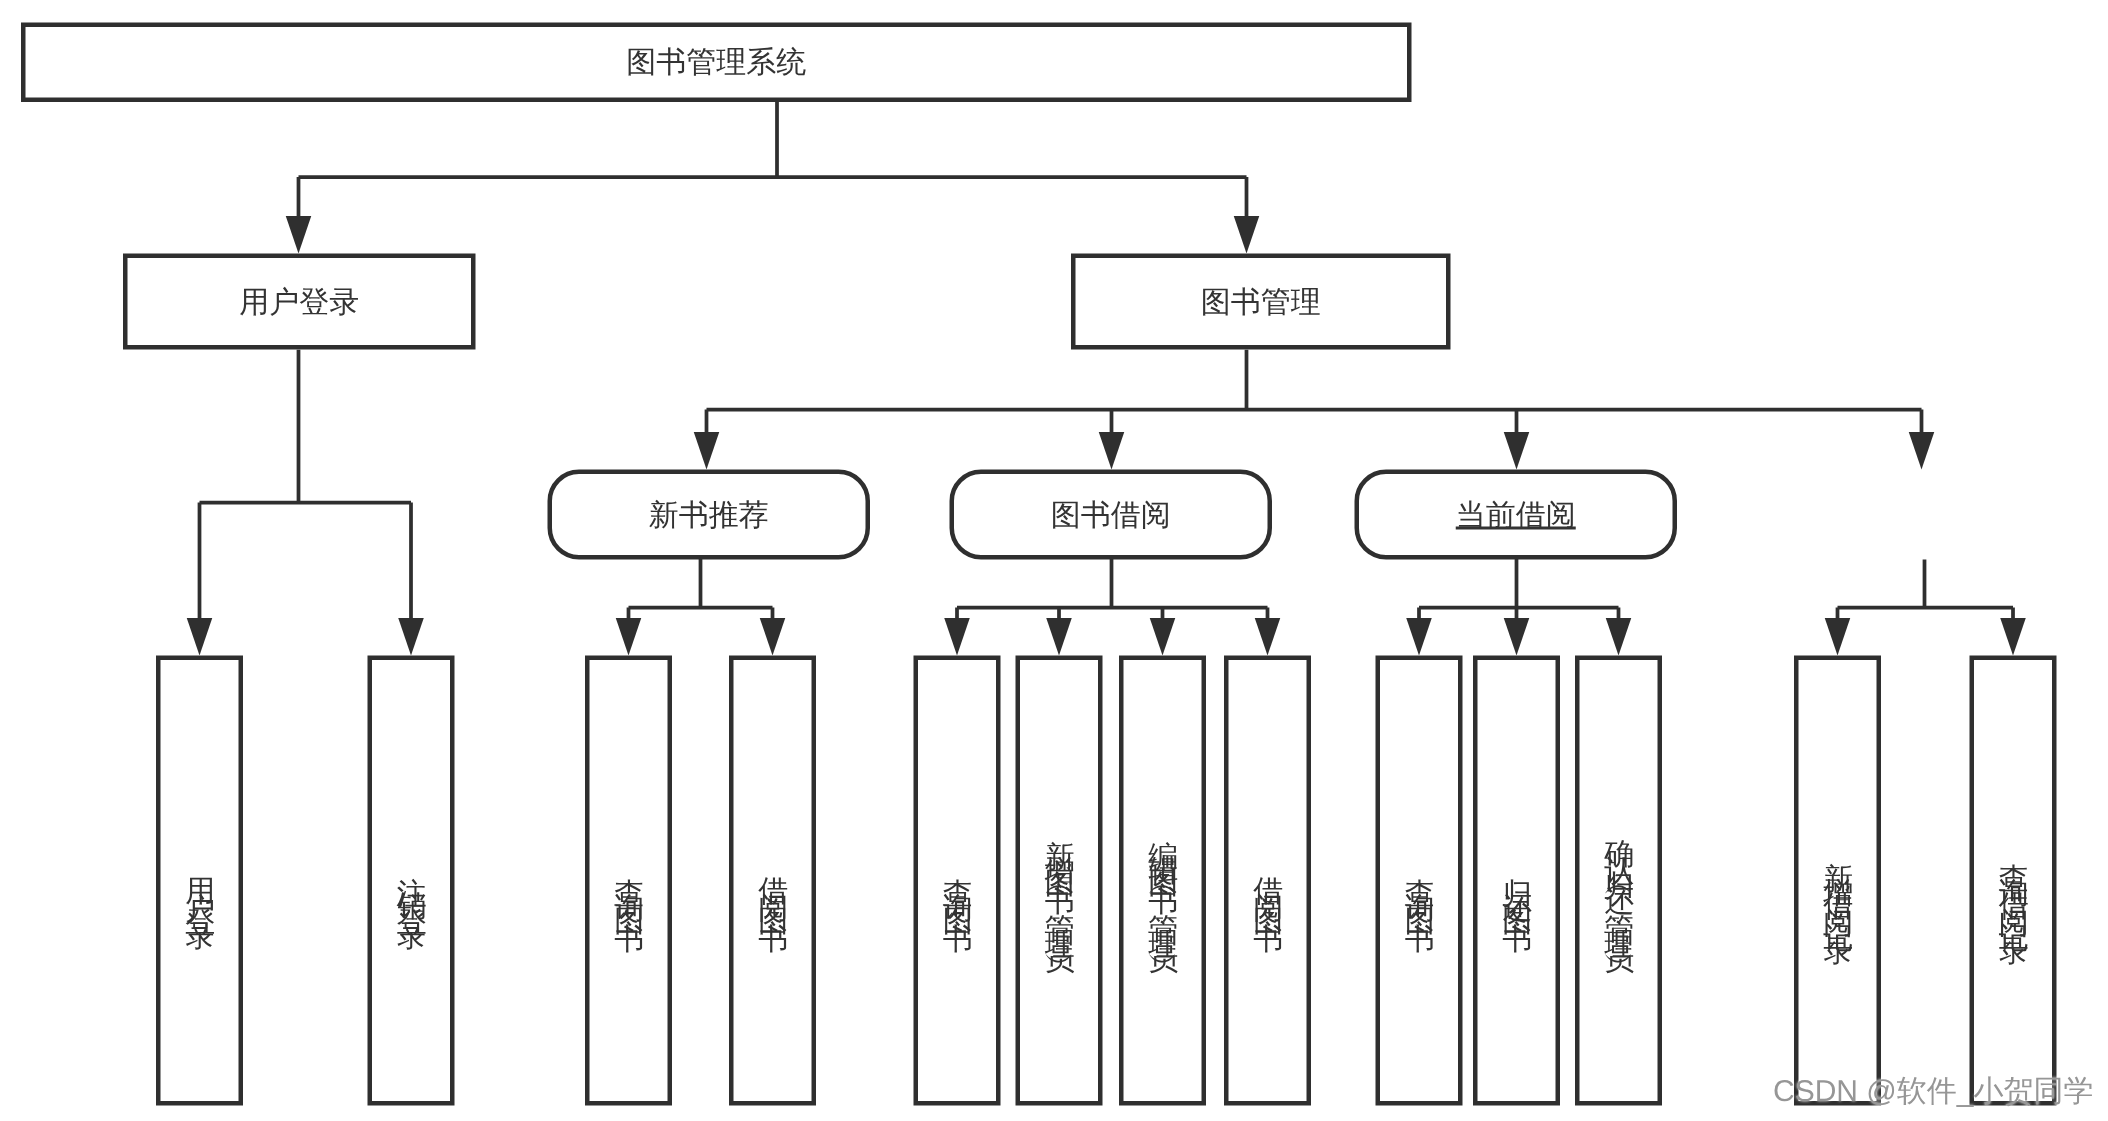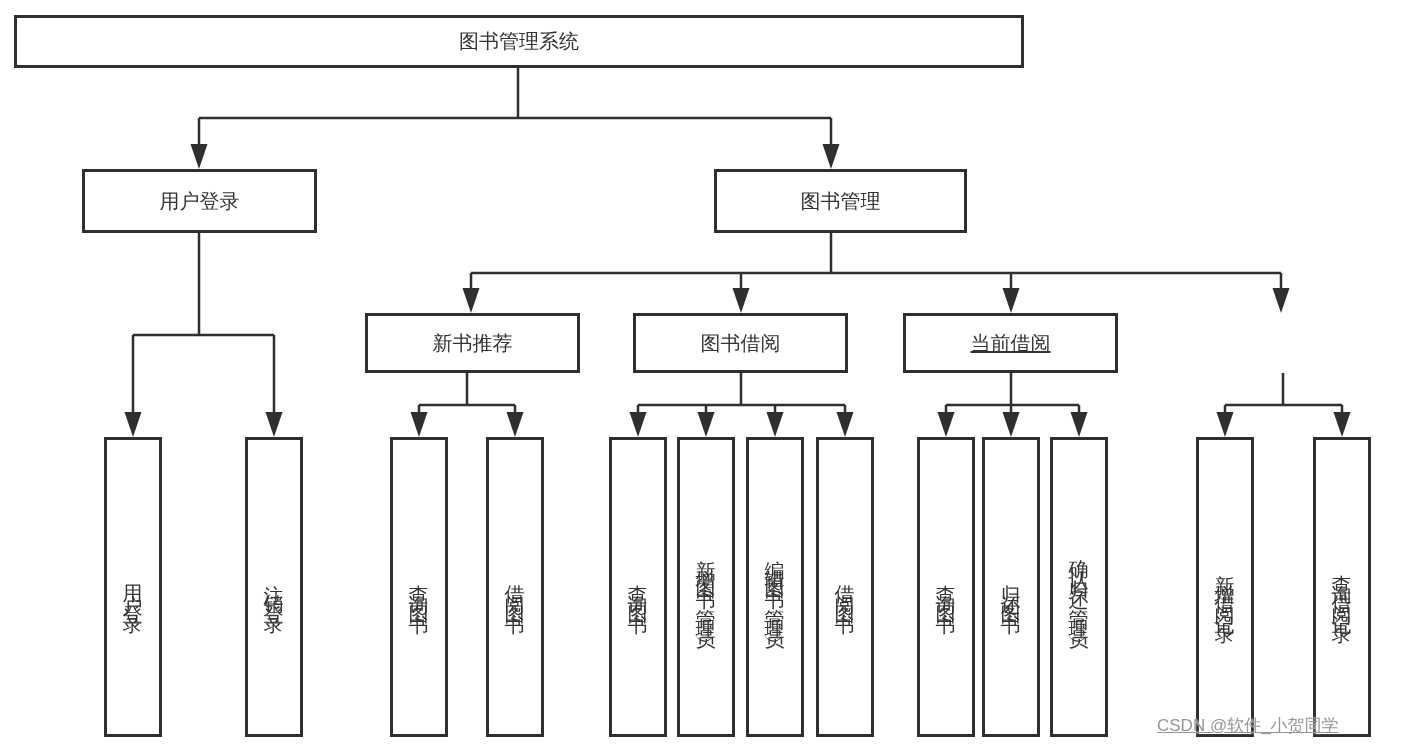--- a/index.html
+++ b/index.html
@@ -33,25 +33,25 @@
     font-size: 20px;
     z-index: 1;
     text-align: center;
   }
   .v {
     writing-mode: vertical-rl;
     letter-spacing: 10px;
     line-height: 1;
     padding-top: 4px;
   }
-  .root-node   { left: 14px;  top: 15px;  width: 1010px; height: 53px; }
+  .root-node   { left: 14px;  top: 15px;  width: 927px; height: 53px; }
   .n-user-login{ left: 82px;  top: 169px; width: 235px;  height: 64px; }
   .n-book-mgmt { left: 714px; top: 169px; width: 253px;  height: 64px; }
 
-  .n-l2 { top: 313px; width: 215px; height: 60px; }
+  .n-l2 { top: 313px; width: 215px; height: 60px; border-radius: 21px; }
   .n-new-rec   { left: 365px;  }
   .n-borrowing { left: 633px; justify-content: center;  }
   .n-current   { left: 903px; text-decoration: underline;  }
   .n-records   { left: 1174px; }
 
   .leaf { top: 437px; width: 58px; height: 300px; }
   .lf-1  { left: 104px;  }
   .lf-2  { left: 245px;  }
   .lf-3  { left: 390px;  }
   .lf-4  { left: 486px;  }
@@ -60,28 +60,27 @@
   .lf-7  { left: 746px;  }
   .lf-8  { left: 816px;  }
   .lf-9  { left: 917px;  }
   .lf-10 { left: 982px;  }
   .lf-11 { left: 1050px; }
   .lf-12 { left: 1196px; }
   .lf-13 { left: 1313px; }
 
   .watermark {
     position: absolute;
-    left: 1157px;
+    left: 1182px;
     top: 714px;
-    font-size: 17px;
+    font-size: 20px;
     color: #969696;
     z-index: 2;
     white-space: nowrap;
     text-shadow: 0 0 2px #ffffff;
-    text-decoration: underline;
   }
 </style>
 </head>
 <body>
 
 <div class="canvas">
 
   <svg class="connectors" width="1405" height="747" viewBox="0 0 1405 747">
     <g stroke="#2f2f2f" stroke-width="2.5" fill="none">
 

